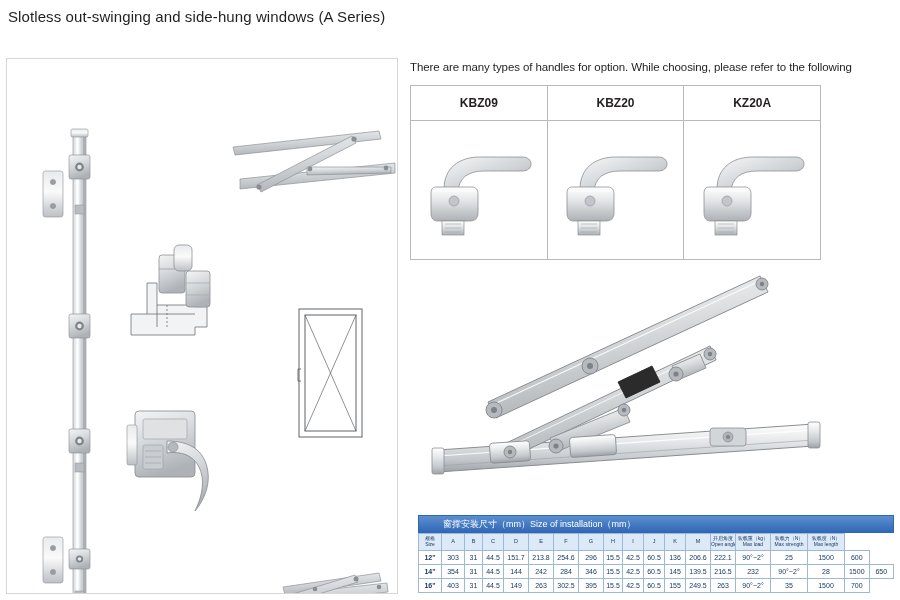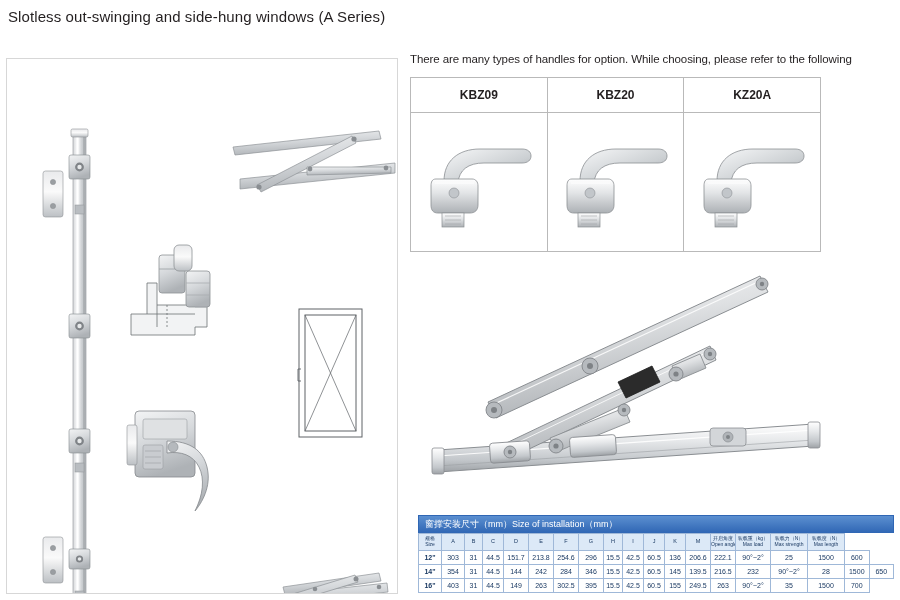--- a/index.html
+++ b/index.html
@@ -44,21 +44,21 @@
   .right-col {
     position: absolute;
     left: 410px;
     top: 52px;
     width: 486px;
   }
   .intro-text {
     font-size: 11.5px;
     color: #231f20;
     line-height: 1.3;
-    margin: 0 0 10px 0;
+    margin: 8px 0 10px 0;
     white-space: nowrap;
     letter-spacing: -0.1px;
   }
 
   
   .handle-table {
     border-collapse: collapse;
     width: 411px;
     table-layout: fixed;
     background: #fff;
@@ -99,21 +99,21 @@
   .spec-wrap {
     position: absolute;
     left: 418px;
     top: 515px;
     width: 476px;
   }
   .spec-title {
     background: linear-gradient(#5b8fd0, #2f66b4);
     color: #ffffff;
     font-size: 9px;
-    padding: 2px 6px;
+    padding: 2px 24px;
     border: 1px solid #2f66b4;
     border-bottom: none;
     box-sizing: border-box;
     white-space: nowrap;
   }
   table.spec {
     border-collapse: collapse;
     width: 100%;
     table-layout: fixed;
     font-size: 6.5px;

